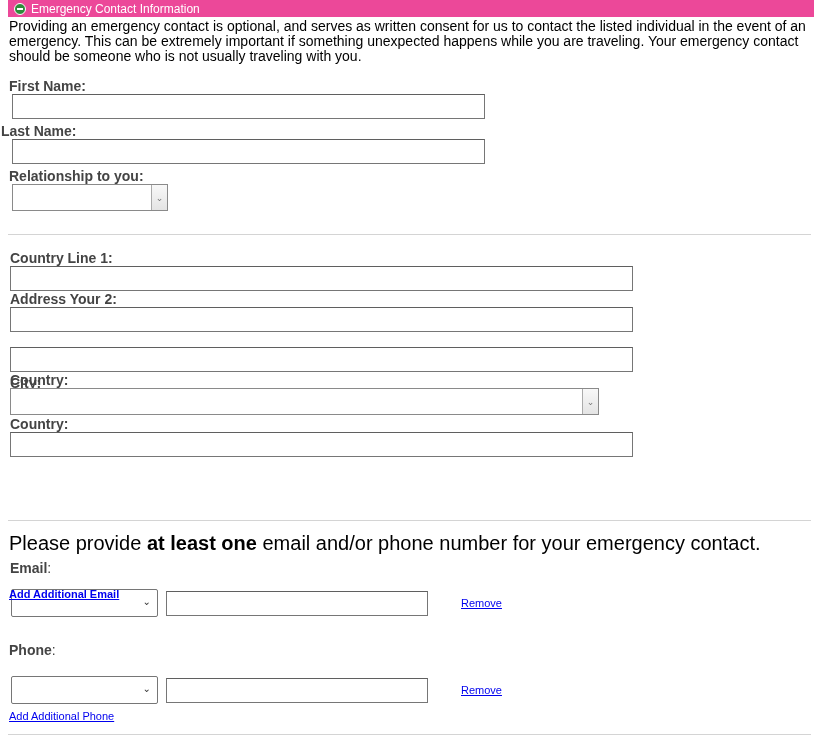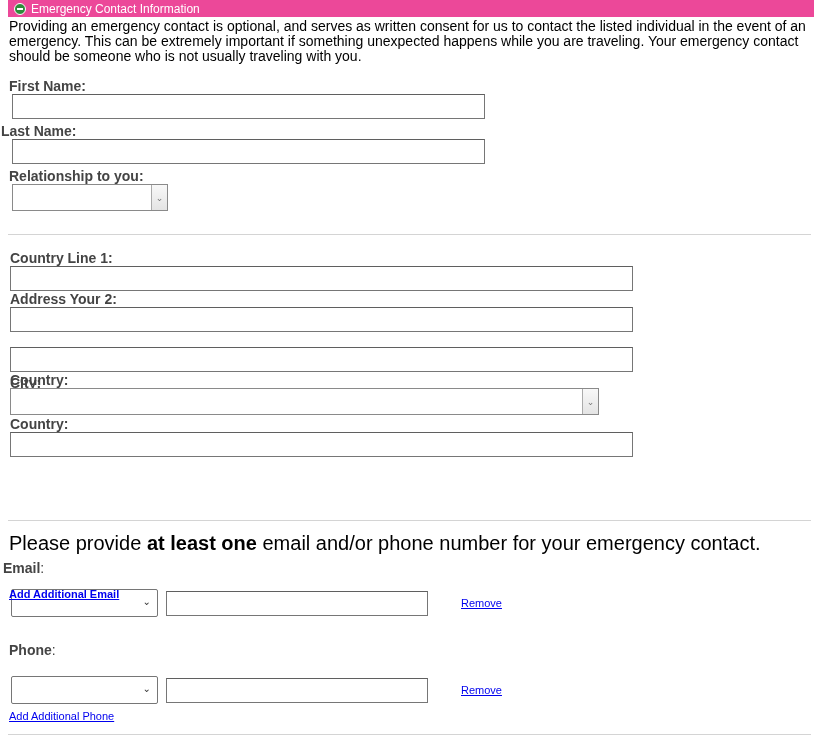--- a/index.html
+++ b/index.html
@@ -90,21 +90,21 @@
   <span class="arrow">⌄</span>
 </div>
 
 <div class="lbl" style="left:10px; top:416px;">Country:</div>
 <input class="txt" style="left: 10px; top: 432px; width: 623px;" value="">
 
 <div class="divider" style="top:520px;"></div>
 
 <div class="note"><span>Please provide </span><b>at least one</b><span> email and/or phone number for your emergency contact.</span></div>
 
-<div class="lbl" style="left:3px; top:560px;"><span>Email</span><span class="colon">:</span></div>
+<div class="lbl" style="left:10px; top:560px;"><span>Email</span><span class="colon">:</span></div>
 <div class="sel-new" style="left:11px; top:589px; width:147px; height:28px;">
   <span></span>
   <span class="chev">⌄</span>
 </div>
 <input class="txt" style="left: 166px; top: 591px; width: 262px;" value="">
 <span class="link" style="left:461px; top:597px;">Remove</span>
 <span class="link" style="left:9px; top:588px;font-weight:bold;">Add Additional Email</span>
 
 <div class="lbl" style="left:9px; top:642px;"><span>Phone</span><span class="colon">:</span></div>
 <div class="sel-new" style="left:11px; top:676px; width:147px; height:28px;">

